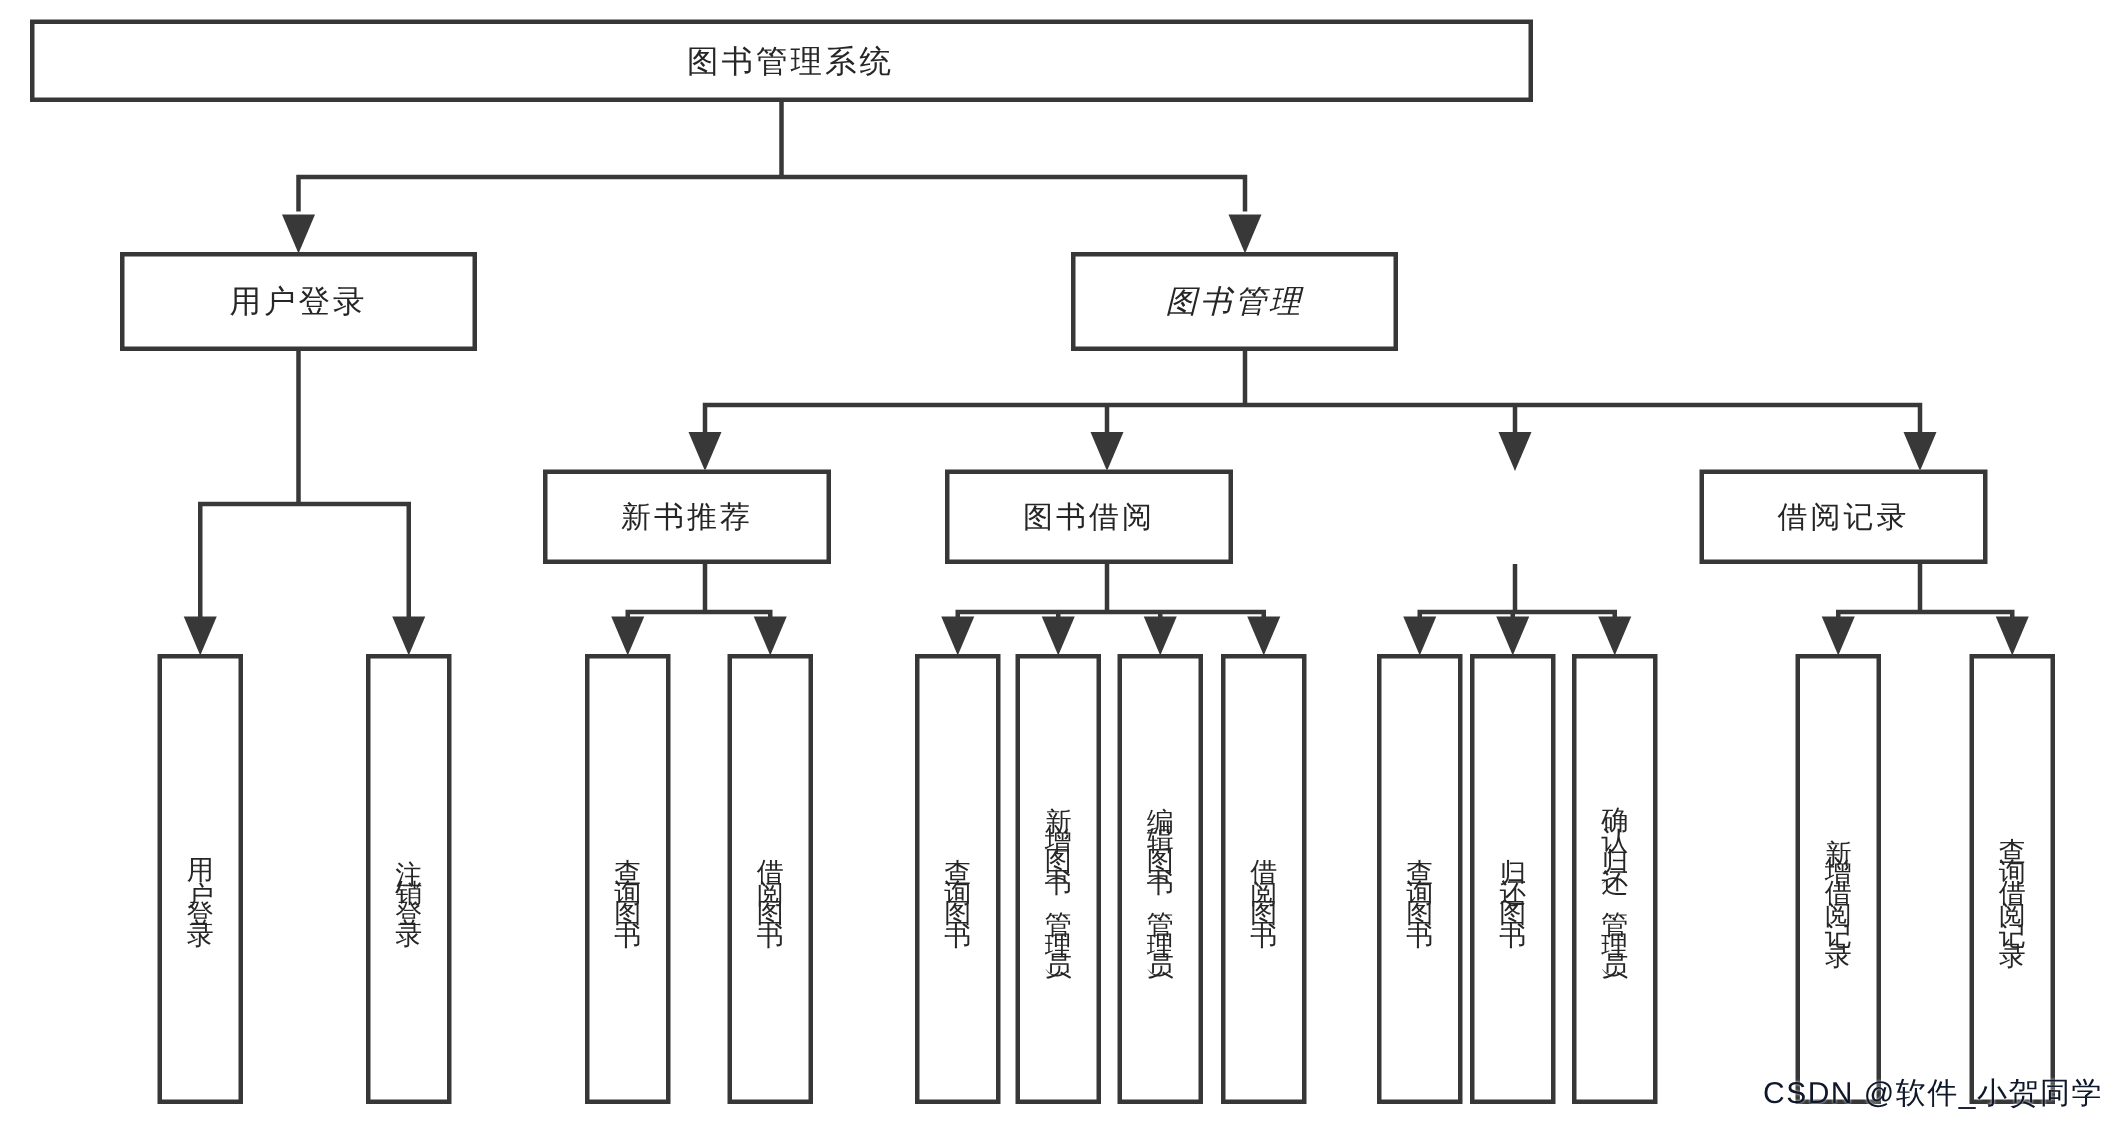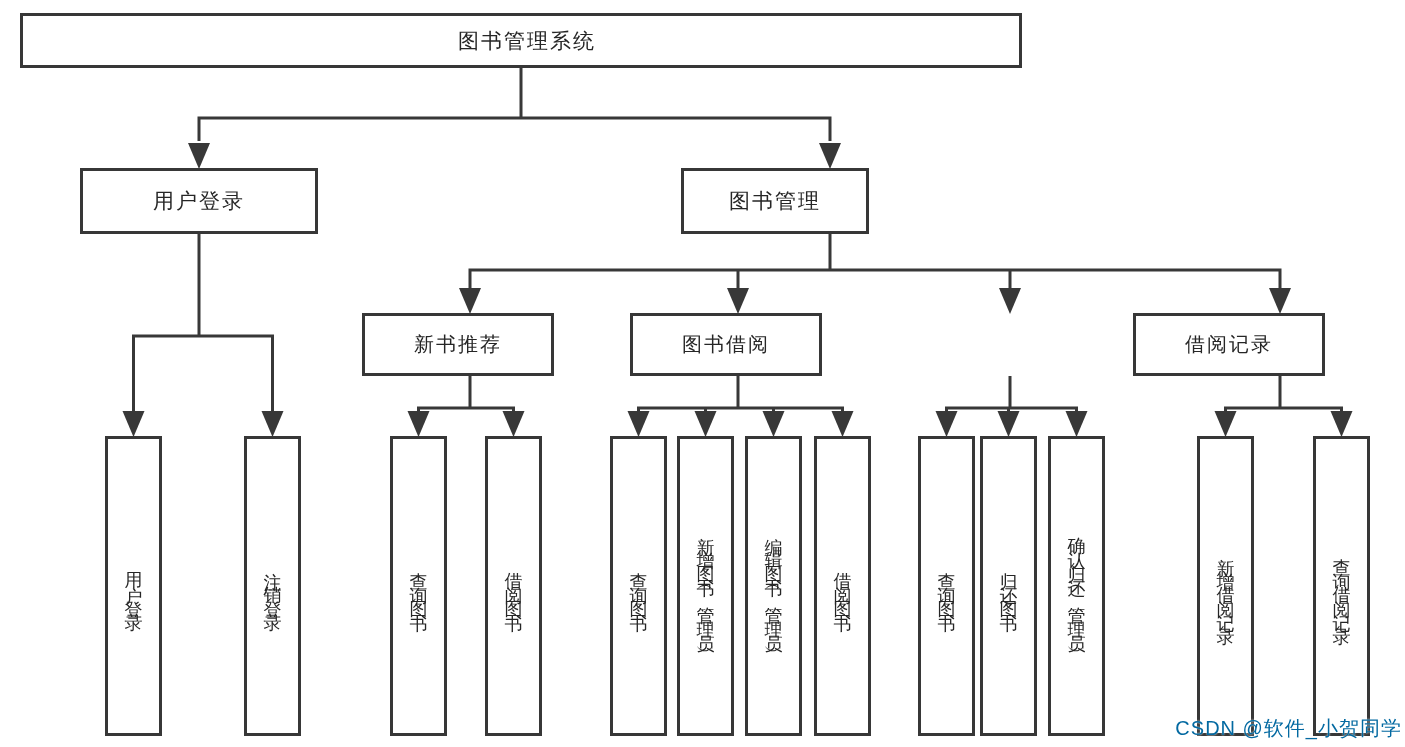--- a/index.html
+++ b/index.html
@@ -9,39 +9,39 @@
   }
   .wires{position:absolute;left:0;top:0;width:1405px;height:747px;}
   .node{
     position:absolute;box-sizing:border-box;border:3px solid #373737;background:#ffffff;
     display:flex;align-items:center;justify-content:center;text-align:center;
     letter-spacing:2px;
   }
   .node.root{left:20px;top:13px;width:1002px;height:55px;font-size:21px;padding-left:12px;}
   .node.l2{top:168px;height:66px;font-size:21px;}
   .node.l2.a{left:80px;width:238px;}
-  .node.l2.b{left:681px;width:188px;}
+  .node.l2.b{left:714px;width:218px;font-style:italic;}
   .node.l3{top:313px;height:63px;width:192px;font-size:20px;}
   .node.l3.c0{left:362px;}
   .node.l3.c1{left:630px;}
   .node.l3.c2{left:902px;}
   .node.l3.c3{left:1133px;}
   .node.leaf{top:436px;height:300px;width:57px;}
   .leaf-label{
     writing-mode:vertical-lr;text-orientation:mixed;
     font-size:18px;letter-spacing:14px;line-height:1;white-space:nowrap;
   }
   .x105{left:105px;} .x244{left:244px;}
   .x390{left:390px;} .x485{left:485px;}
   .x610{left:610px;} .x677{left:677px;} .x745{left:745px;} .x814{left:814px;}
   .x918{left:918px;} .x980{left:980px;} .x1048{left:1048px;}
   .x1197{left:1197px;} .x1313{left:1313px;}
   .watermark{
     position:absolute;right:3px;top:715px;z-index:5;
-    font-size:20px;color:#0369a1;letter-spacing:1px;
+    font-size:20px;color:#0f172a;letter-spacing:1px;
     text-shadow:0 0 2px #ffffff;
   }
 </style>
 </head>
 <body>
 
 <div class="stage">
 
   <svg class="wires" viewBox="0 0 1405 747" xmlns="http://www.w3.org/2000/svg">
     <g stroke="#383838" stroke-width="3" fill="none">

